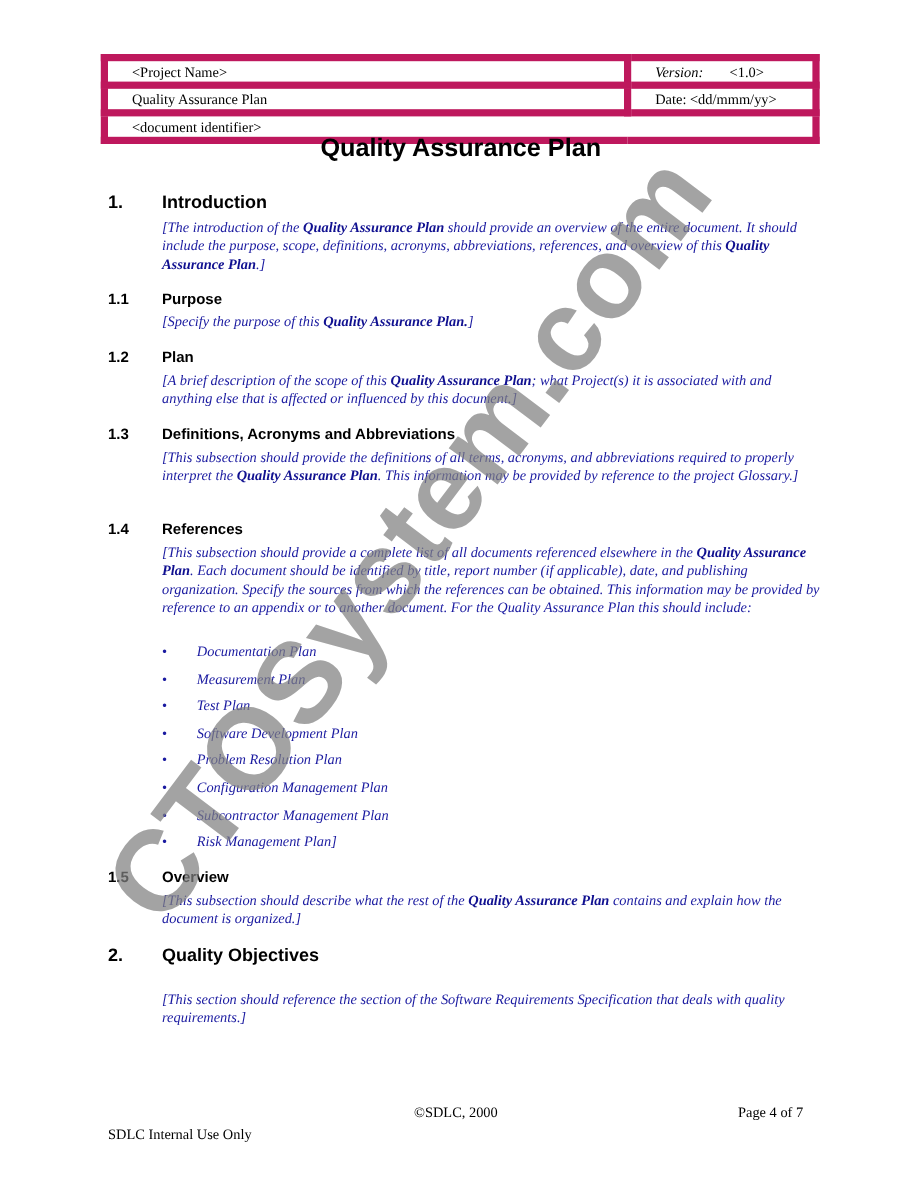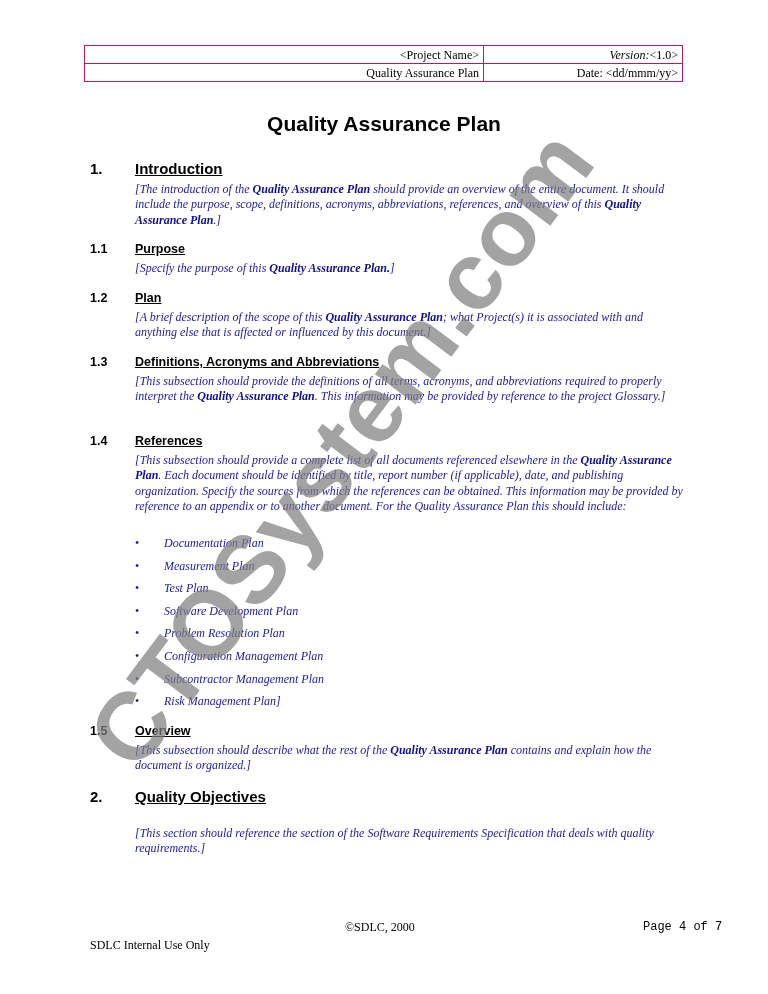--- a/index.html
+++ b/index.html
@@ -1,27 +1,27 @@
 <!DOCTYPE html>
 <html><head>
 <meta charset="utf-8">
 <style>
   html, body { margin: 0; padding: 0; background: #ffffff; }
   body { width: 768px; height: 994px; position: relative; overflow: hidden; font-family: "Liberation Serif", serif; color: #000; }
 
   .hdr-table { position: absolute; left: 84px; top: 45px; width: 599px; border-collapse: collapse; font-family: "Liberation Serif", serif; font-size: 12px; }
-  .hdr-table td { border: 1px solid #be185d; padding: 1px 4px; height: 15px; line-height: 14px; vertical-align: middle; text-align: right; }
+  .hdr-table td { border: 6px solid #be185d; padding: 1px 20px; height: 15px; line-height: 14px; vertical-align: middle; }
   .hdr-table td.left { width: 390px; }
   .ver-label { display: inline-block; width: 62px; font-style: italic; }
 
   .doc-title { position: absolute; left: 0; width: 768px; top: 112px; text-align: center; font-family: "Liberation Sans", sans-serif; font-weight: bold; font-size: 21px; }
 
   .sec { position: absolute; left: 90px; width: 600px; }
   .sec-num { position: absolute; left: 0; font-family: "Liberation Sans", sans-serif; font-weight: bold; }
-  .sec-title { position: absolute; left: 45px; font-family: "Liberation Sans", sans-serif; font-weight: bold; white-space: nowrap; text-decoration: underline; }
+  .sec-title { position: absolute; left: 45px; font-family: "Liberation Sans", sans-serif; font-weight: bold; white-space: nowrap; }
   .h1 { font-size: 15px; }
   .h2 { font-size: 12.5px; }
   .body-text { position: absolute; left: 45px; width: 548px; font-style: italic; color: #1a1aa0; font-size: 12px; line-height: 15.3px; }
   .body-text b { color: #101090; font-style: italic; }
 
   .bullets { position: absolute; left: 135px; top: 536px; list-style: none; margin: 0; padding: 0; }
   .bullets li { position: relative; height: 22.6px; font-style: italic; color: #1a1aa0; font-size: 12px; padding-left: 29px; line-height: 15px; }
   .bullets li .dot { position: absolute; left: 0; top: 0; color: #1a1aa0; font-style: normal; }
 
   .footer { position: absolute; top: 920px; font-size: 12px; font-family: "Liberation Serif", serif; }
@@ -33,20 +33,23 @@
 
 <table class="hdr-table">
   <tbody>
       <tr>
     <td class="left">&lt;Project Name&gt;</td>
     <td><span class="ver-label">Version:</span><span>&lt;1.0&gt;</span></td>
   </tr>
   <tr>
     <td class="left">Quality Assurance Plan</td>
     <td><span>Date:</span> <span>&lt;dd/mmm/yy&gt;</span></td>
+  </tr>
+  <tr>
+    <td colspan="2">&lt;document identifier&gt;</td>
   </tr>
 </tbody>
   </table>
 
 <div class="doc-title">Quality Assurance Plan</div>
 
 <div class="sec" style="top:160px;">
   <span class="sec-num h1">1.</span>
   <span class="sec-title h1">Introduction</span>
   <div class="body-text" style="top:22px;"><span>[The introduction of the </span><b>Quality Assurance Plan</b><span> should provide an overview of the entire document. It should include the purpose, scope, definitions, acronyms, abbreviations, references, and overview of this </span><b>Quality Assurance Plan</b><span>.]</span></div>
@@ -94,15 +97,15 @@
 </div>
 
 <div class="sec" style="top:788px;">
   <span class="sec-num h1">2.</span>
   <span class="sec-title h1">Quality Objectives</span>
   <div class="body-text" style="top:38px;"><span>[This section should reference the section of the Software Requirements Specification that deals with quality requirements.]</span></div>
 </div>
 
 <div class="footer" style="left:90px;margin-top:18px;">SDLC Internal Use Only</div>
 <div class="footer" style="left:345px;">©SDLC, 2000</div>
-<div class="footer" style="left:643px;font-family:Liberation Mono, monospace;">Page 4 of 7</div>
+<div class="footer" style="left:615px;">Page 4 of 7</div>
 
 <div class="watermark">CTOSystem.com</div>
 
 </body></html>

